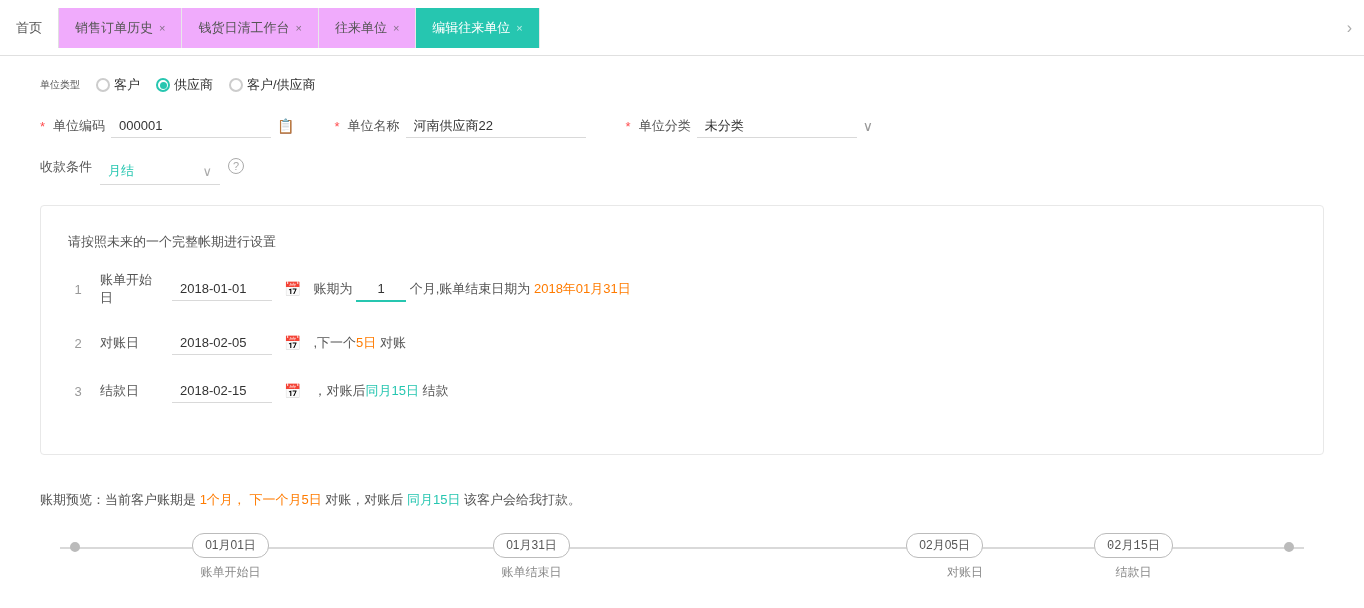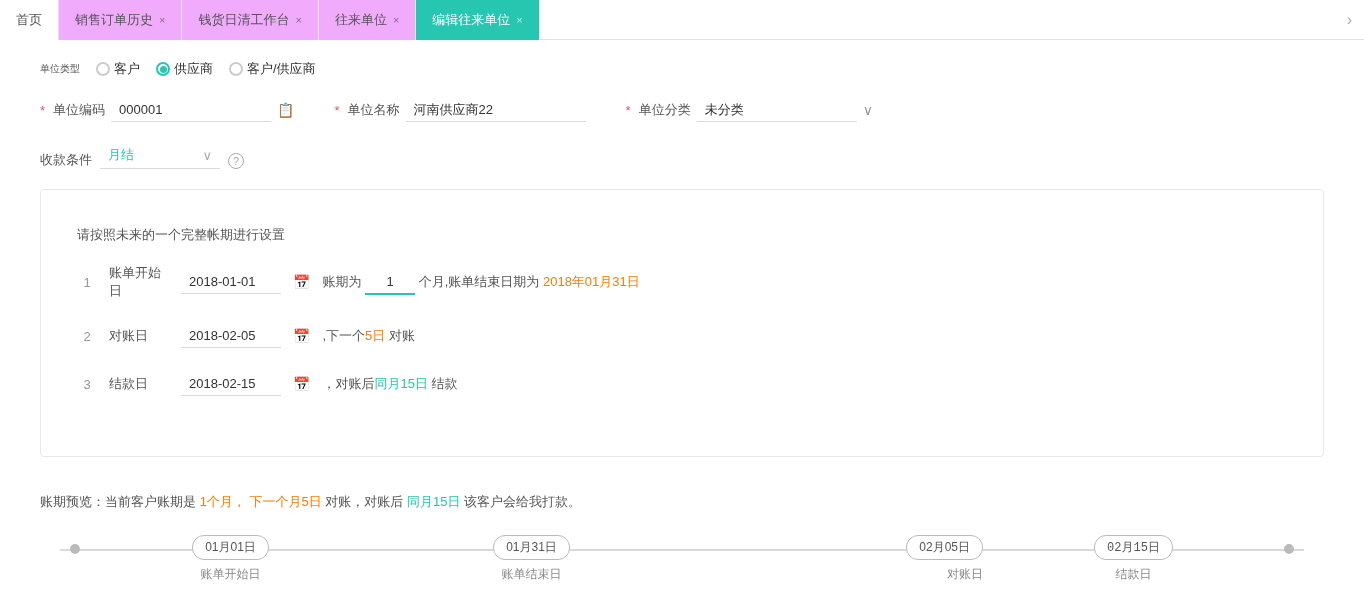--- a/index.html
+++ b/index.html
@@ -4,21 +4,21 @@
   <style>
     * { box-sizing: border-box; margin: 0; padding: 0; }
     body { font-family: 'Microsoft YaHei', Arial, sans-serif; font-size: 13px; background: #f5f5f5; color: #333; }
 
     
     .tabs-bar {
       display: flex;
       align-items: center;
       background: #fff;
       border-bottom: 1px solid #e0e0e0;
-      height: 40px;
+      height: 56px;
       padding-left: 0;
     }
     .tab-item {
       display: flex;
       align-items: center;
       padding: 0 16px;
       height: 40px;
       cursor: pointer;
       font-size: 13px;
       color: #555;
@@ -136,21 +136,21 @@
     }
     .dropdown-icon {
       color: #999;
       font-size: 14px;
       cursor: pointer;
     }
 
     
     .payment-row {
       display: flex;
-      align-items: flex-end;
+      align-items: flex-start;
       margin-bottom: 20px;
       gap: 8px;
     }
     .payment-select {
       border: none;
       border-bottom: 1px solid #d9d9d9;
       padding: 4px 8px;
       font-size: 13px;
       color: #26c6b0;
       min-width: 120px;
@@ -169,21 +169,21 @@
       display: flex;
       align-items: center;
       justify-content: center;
       cursor: pointer;
     }
 
     
     .period-box {
       border: 1px solid #e8e8e8;
       border-radius: 4px;
-      padding: 36px;
+      padding: 27px;
       margin-bottom: 20px;
     }
     .period-title {
       font-size: 13px;
       color: #555;
       margin-bottom: 20px;
     }
     .period-row {
       display: flex;
       align-items: center;

